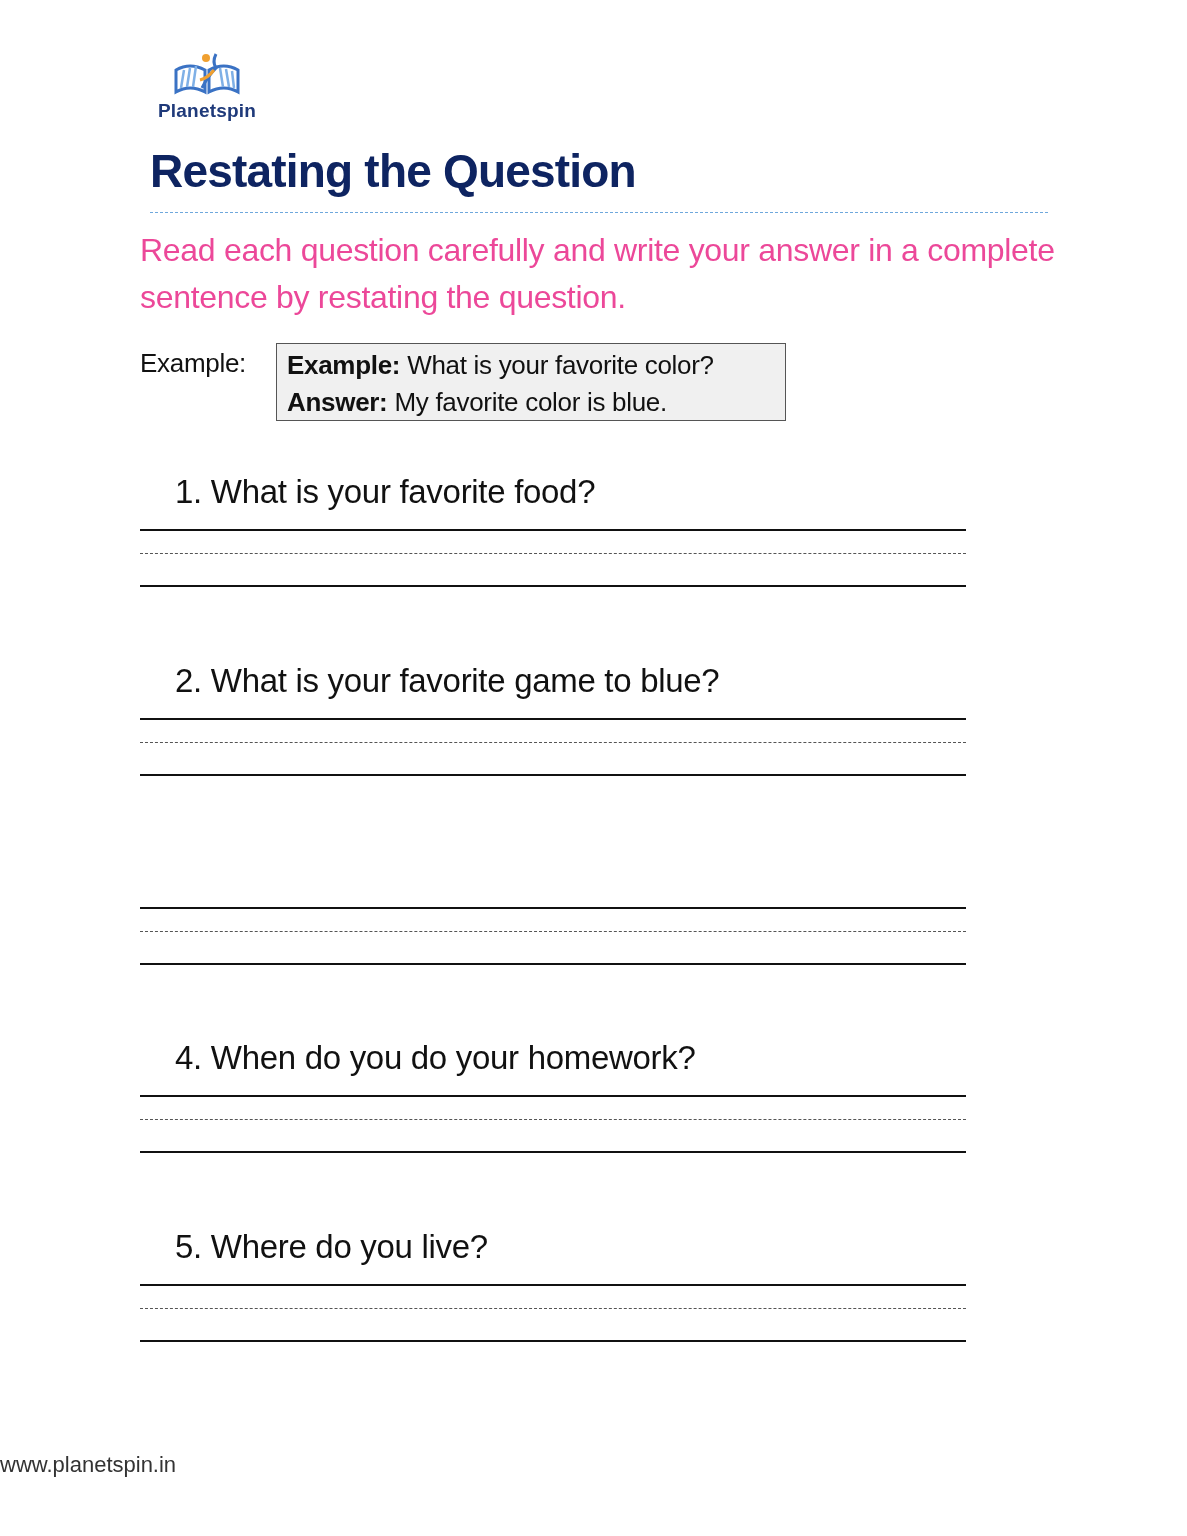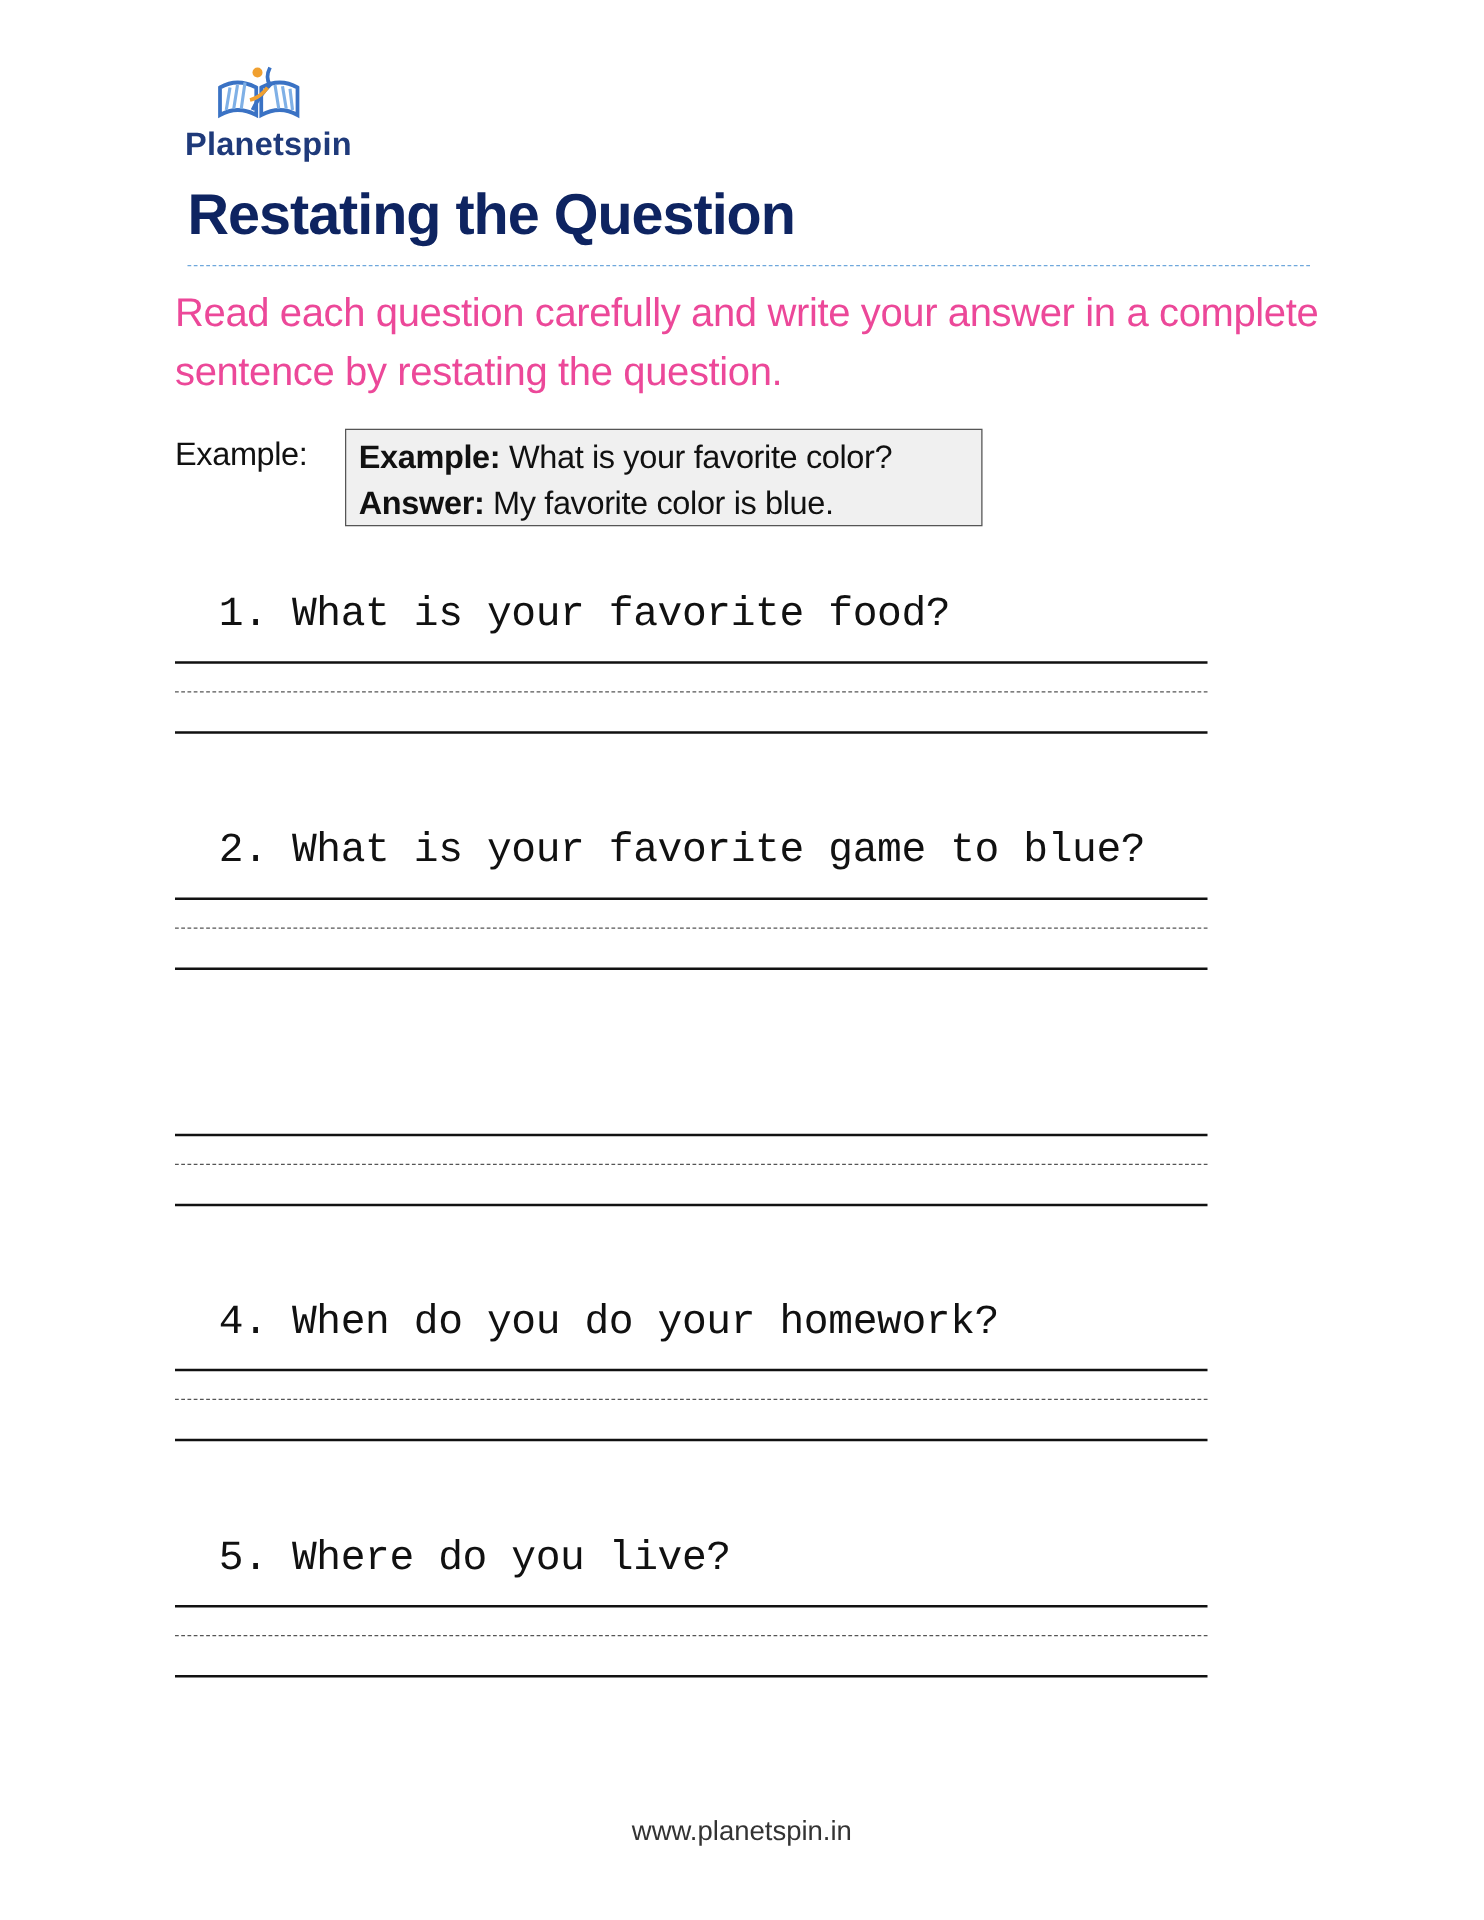--- a/index.html
+++ b/index.html
@@ -2,42 +2,42 @@
 <html><head>
   <meta charset="utf-8">
   <style>
     * { box-sizing: border-box; margin: 0; padding: 0; }
     html, body { width: 1187px; height: 1536px; background: #ffffff; }
     body { position: relative; font-family: "Liberation Sans", sans-serif; color: #111; overflow: hidden; }
 
     .logo { position: absolute; left: 148px; top: 50px; width: 118px; height: 76px; }
     .logo svg { position: absolute; left: 24px; top: 0; width: 70px; height: 48px; }
     .logo-text { position: absolute; left: 0; top: 50px; width: 118px; text-align: center;
-      font-size: 26px; font-weight: bold; color: #1f3a7a; letter-spacing: 0.2px; }
+      font-size: 19px; font-weight: bold; color: #1f3a7a; letter-spacing: 0.2px; }
 
     .title { position: absolute; left: 150px; top: 144px; font-size: 46px; color: #0e2461;
       letter-spacing: -0.8px; font-family: "Liberation Sans", sans-serif; }
     .title-rule { position: absolute; left: 150px; top: 212px; width: 898px; height: 0;
       border-top: 1.5px dashed #6fa8dc; }
 
     .instructions { position: absolute; left: 140px; top: 227px; width: 920px;
       font-size: 32px; line-height: 47px; color: #ec4899; letter-spacing: -0.3px; }
 
     .example-label { position: absolute; left: 140px; top: 348px; font-size: 26px; font-weight: normal; letter-spacing: -0.3px; }
     .example-box { position: absolute; left: 276px; top: 343px; width: 510px; height: 78px;
       background: #f0f0f0; border: 1.5px solid #555; padding: 3px 10px; font-size: 26px; line-height: 37px; letter-spacing: -0.3px; }
     .example-box b { font-weight: bold; }
 
-    .question { position: absolute; left: 140px; width: 830px; height: 130px; font-family: Liberation Mono, monospace; }
+    .question { position: absolute; left: 140px; width: 830px; height: 130px; }
     .q-text { position: absolute; left: 35px; top: 0; font-size: 33px; letter-spacing: -0.3px; white-space: nowrap; }
     .line-solid { position: absolute; left: 0; width: 826px; height: 0; border-top: 2.5px solid #111; }
     .line-dash { position: absolute; left: 0; width: 826px; height: 0; border-top: 1.5px dashed #555; }
     .answer-area { position: absolute; left: 0; top: 40px; width: 826px; height: 70px; cursor: text; }
 
-    .footer { position: absolute; left: 0; top: 1452px; width: 1187px; text-align: center; font-size: 22px; color: #333; }
+    .footer { position: absolute; left: 0; top: 1452px; width: 1187px; text-align: left; font-size: 22px; color: #333; }
   </style>
 </head>
 <body>
 
 <div class="logo">
   <svg viewBox="0 0 70 48">
     <path d="M4 42 Q18 34 33 42 L33 20 Q18 12 4 20 Z" fill="none" stroke="#3a72c4" stroke-width="3"></path>
     <path d="M37 42 Q52 34 66 42 L66 20 Q52 12 37 20 Z" fill="none" stroke="#3a72c4" stroke-width="3"></path>
     <path d="M9 38 L12 20 M15 37 L18 18 M21 37 L24 16" stroke="#7fb0e6" stroke-width="2.5"></path>
     <path d="M48 18 L51 37 M54 19 L57 37 M60 21 L62 38" stroke="#7fb0e6" stroke-width="2.5"></path>

